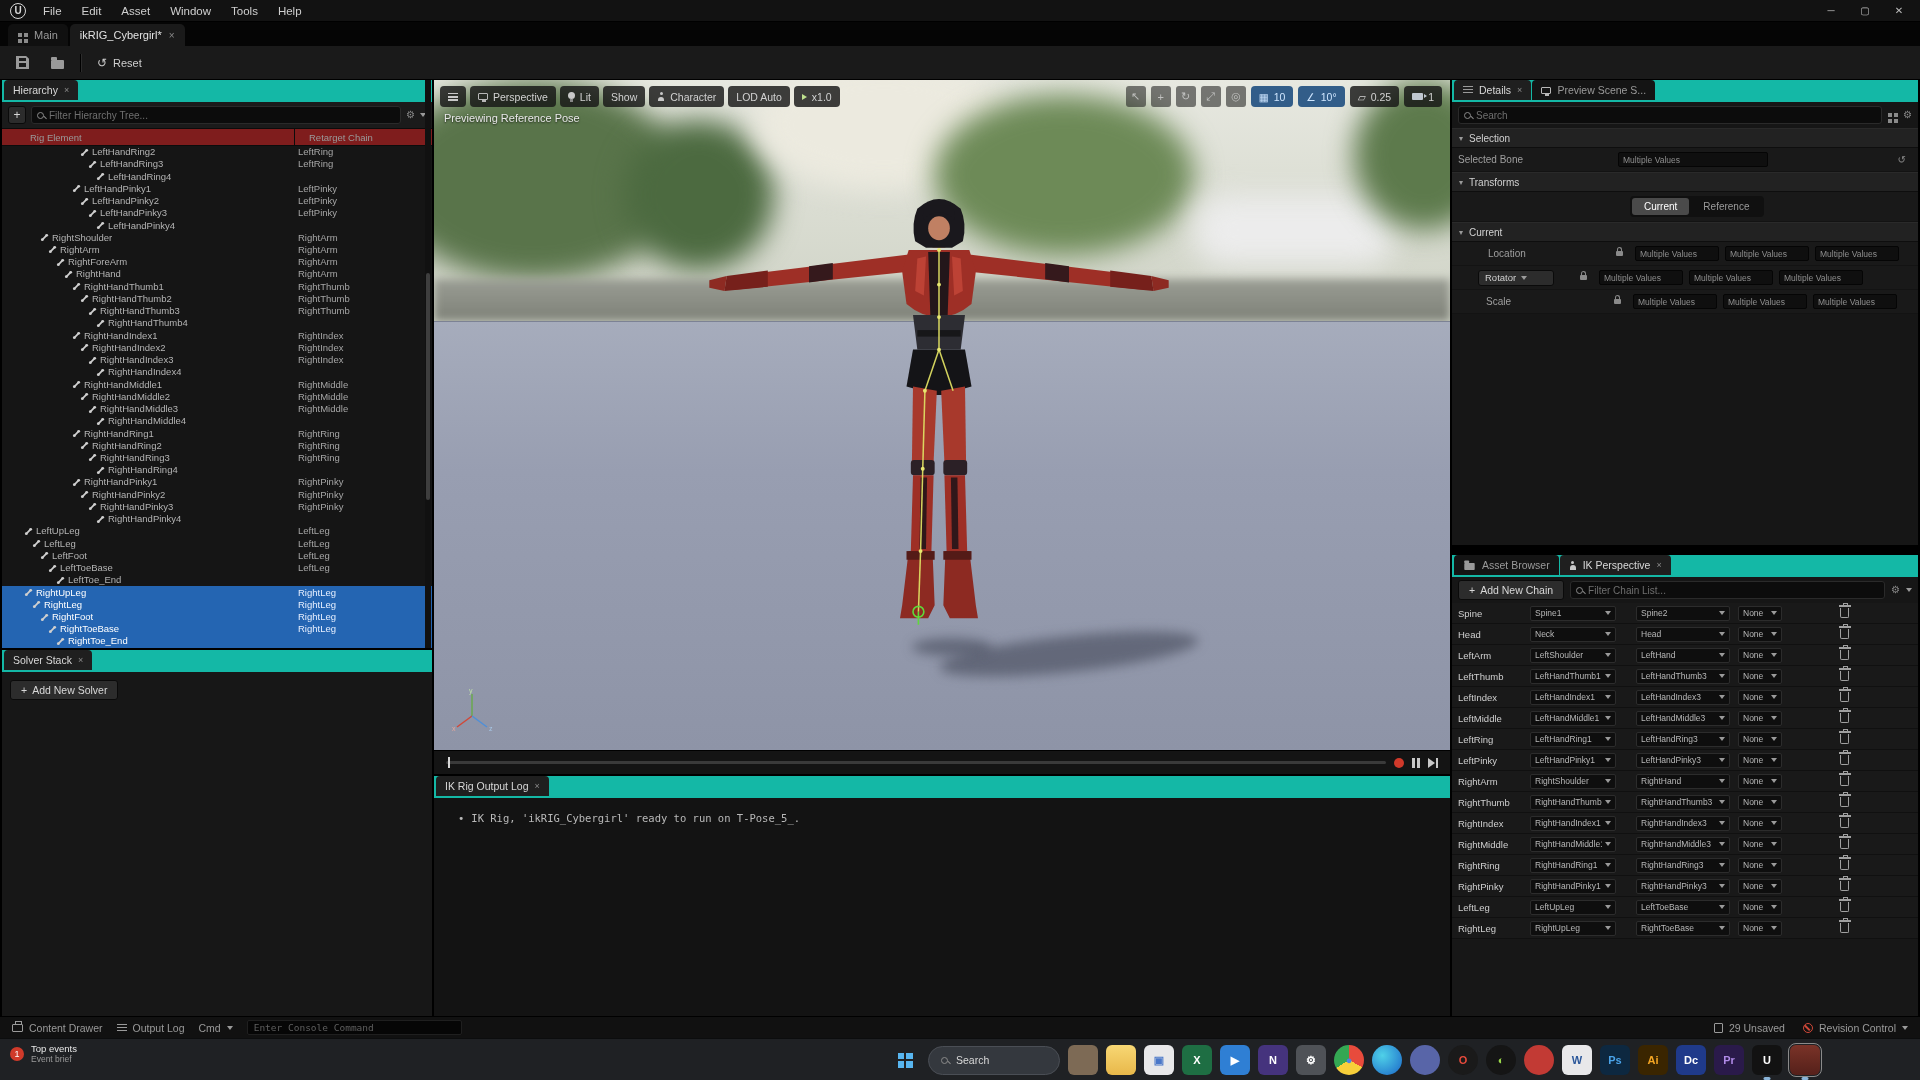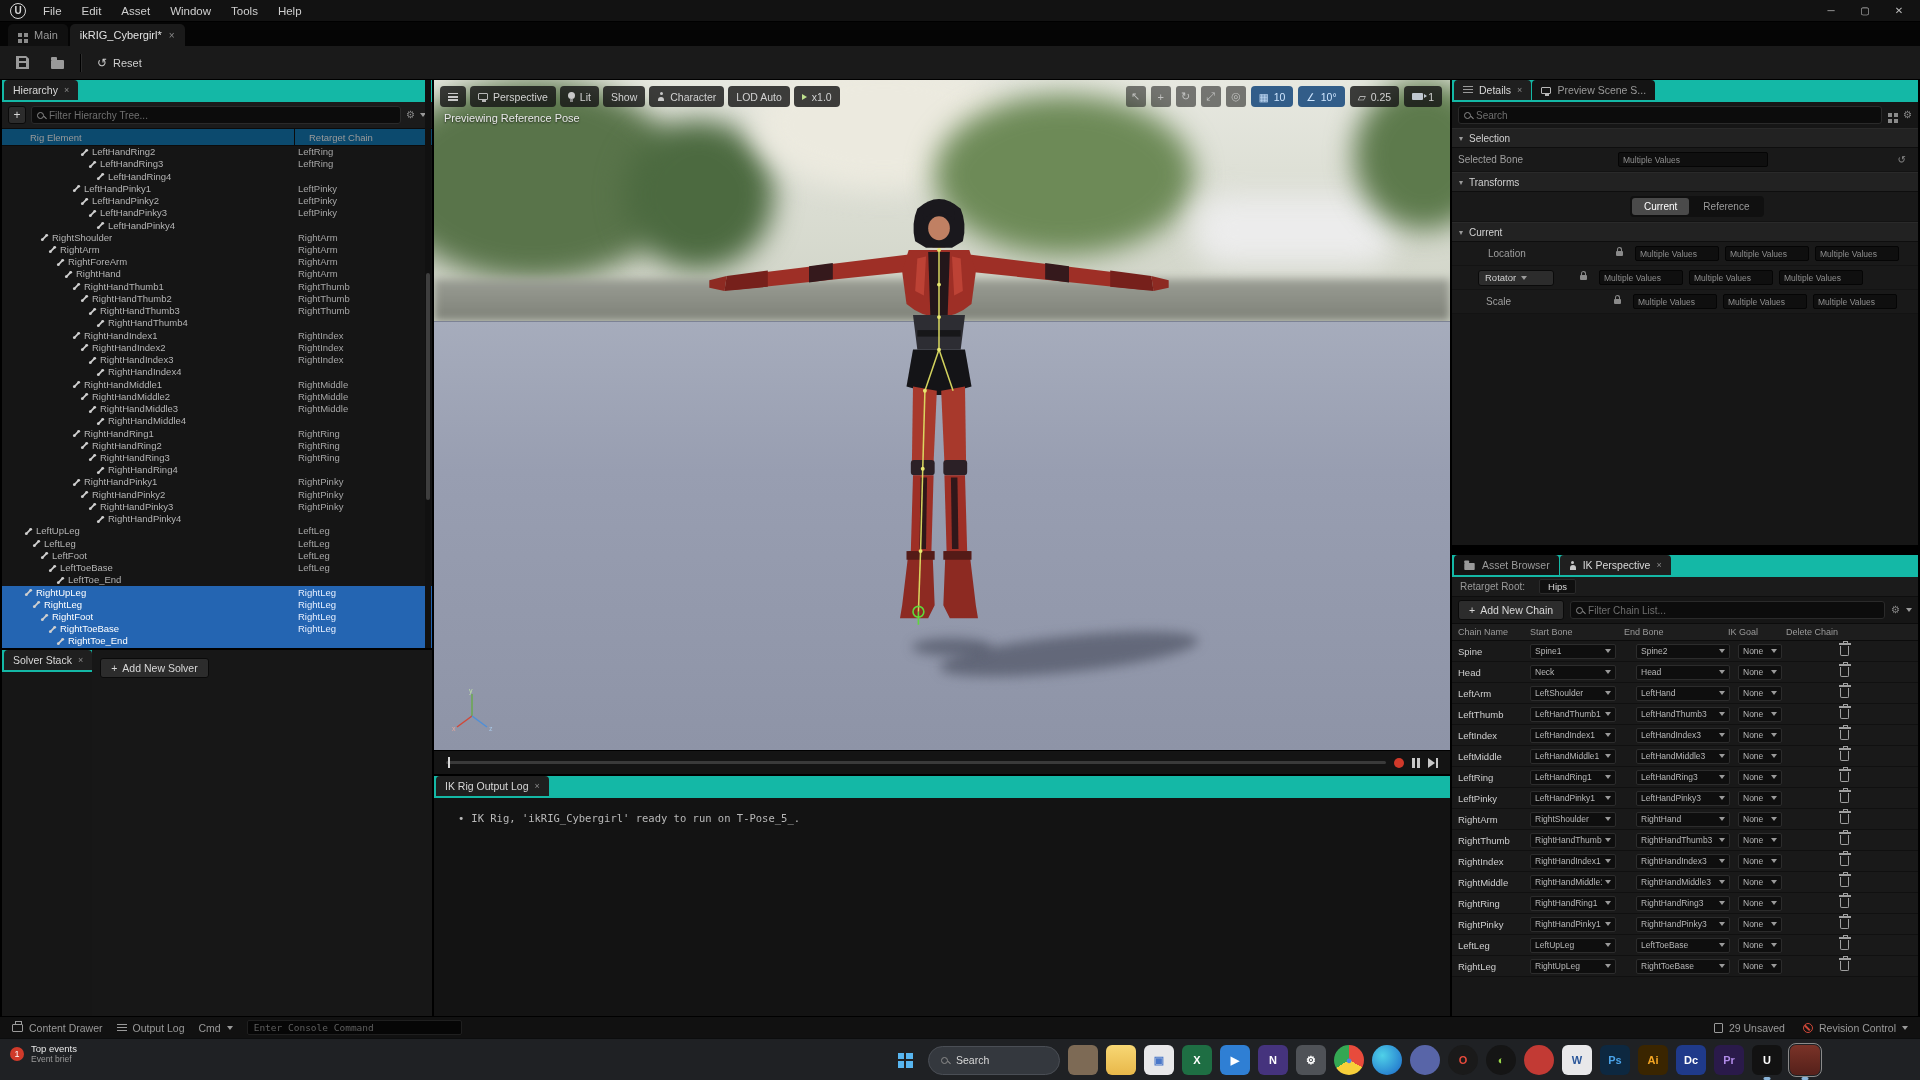--- a/index.html
+++ b/index.html
@@ -45,36 +45,36 @@
   .hier-panel{height:568px;display:flex;flex-direction:column}
   .hier-controls{height:26px;display:flex;align-items:center;gap:5px;padding:0 6px;background:#1b1b1b}
   .chip-btn{height:18px;min-width:18px;background:#2c2c2c;border:1px solid #0a0a0a;border-radius:3px;display:flex;align-items:center;justify-content:center;font-size:12px;color:#d8d8d8;padding:0 4px}
   .search-box{flex:1;height:18px;background:#0c0c0c;border:1px solid #2a2a2a;border-radius:3px;display:flex;align-items:center;padding:0 5px;gap:5px}
   .search-box input{flex:1;background:transparent;border:none;outline:none;color:#c8c8c8;font-size:10px;font-family:"Liberation Sans",sans-serif}
   .search-box input::placeholder{color:#6f6f6f}
   .i-mag{width:7px;height:7px;border:1.4px solid #8a8a8a;border-radius:50%;position:relative;flex:none}
   .i-mag::after{content:'';position:absolute;width:4px;height:1.4px;background:#8a8a8a;transform:rotate(45deg);right:-3.5px;bottom:-1px}
   .mini-ic{font-size:10px;color:#8a8a8a;line-height:1}
   .i-caret{width:0;height:0;border-left:3px solid transparent;border-right:3px solid transparent;border-top:4px solid #9a9a9a;flex:none}
-  .hier-cols{height:18px;background:#0c4a6e;border-top:1px solid #0c0c0c;border-bottom:1px solid #0c0c0c;position:relative;font-size:9.5px;color:#9a9a9a;display:flex;align-items:center}
+  .hier-cols{height:18px;background:#7f1d1d;border-top:1px solid #0c0c0c;border-bottom:1px solid #0c0c0c;position:relative;font-size:9.5px;color:#9a9a9a;display:flex;align-items:center}
   .hier-cols .c1{padding-left:28px}
   .hier-cols .c2{position:absolute;left:292px;border-left:1px solid #0c0c0c;padding-left:14px;height:100%;display:flex;align-items:center}
   .tree{flex:1;background:#151515;overflow:hidden;position:relative}
   .tree-row{position:relative;height:12.24px;display:flex;align-items:center;font-size:9.5px;line-height:12px;color:#b4b4b4;white-space:nowrap}
   .tree-row.sel{background:#2465b2;color:#fff}
   .tree-ind{flex:none;display:inline-block}
   .bone-ic{flex:none;width:9px;height:9px;display:inline-flex;align-items:center;justify-content:center;margin-right:3px}
   .tree-name{overflow:hidden}
   .tree-chain{position:absolute;left:296px;color:#a6a6a6}
   .tree-row.sel .tree-chain{color:#e6efff}
   .tree-scroll{position:absolute;right:1px;top:0;bottom:0;width:6px;background:#111}
   .tree-thumb{position:absolute;left:1px;width:4px;top:34%;height:40%;background:#3e3e3e;border-radius:2px}
 
   
-  .solver-panel{flex:1;display:flex;flex-direction:row}
+  .solver-panel{flex:1;display:flex;flex-direction:column}
   .solver-body{flex:1;background:#171717;padding:8px}
   .add-btn{display:inline-flex;align-items:center;gap:5px;height:20px;background:#2c2c2c;border:1px solid #0a0a0a;border-radius:3px;padding:0 10px;font-size:10.5px;color:#d8d8d8}
 
   
   .center-col{flex:1;display:flex;flex-direction:column;gap:2px}
   .viewport{flex:1;position:relative;background:#444;overflow:hidden}
   .vp-photo{position:absolute;left:0;top:0;right:0;height:241px;background:linear-gradient(180deg,#e7e8e0,#cfd3c6);overflow:hidden}
   .blob{position:absolute;filter:blur(14px);border-radius:50%}
   .vp-road{position:absolute;left:0;bottom:0;width:100%;height:42px;background:linear-gradient(#9a9d94,#7e8178);filter:blur(4px)}
   .vp-floor{position:absolute;left:0;top:241px;right:0;bottom:24px;background:linear-gradient(180deg,#a6acbc 0%,#989eb1 35%,#8e94a7 100%);border-top:1px solid #7c8294}
@@ -1004,42 +1004,31 @@
           <div class="ptab">
             <span class="i-folder" style="transform:scale(.8)"></span>
             <span>Asset Browser</span>
           </div>
           <div class="ptab active">
             <span class="i-person"></span>
             <span>IK Perspective</span>
             <span class="tab-close">×</span>
           </div>
         </div>
-        <div class="rt-root">
-          <span class="lbl">Retarget Root:</span>
-          <span class="hips-chip">Hips</span>
-        </div>
         <div class="rt-controls">
           <span class="add-btn">
             <span>+</span>
             <span>Add New Chain</span>
           </span>
           <span class="search-box">
             <span class="i-mag"></span>
             <input placeholder="Filter Chain List..." style="">
           </span>
           <span class="mini-ic">⚙</span>
           <span class="i-caret"></span>
-        </div>
-        <div class="rt-head">
-          <span class="h-name">Chain Name</span>
-          <span class="h-start">Start Bone</span>
-          <span class="h-end">End Bone</span>
-          <span class="h-goal">IK Goal</span>
-          <span class="h-del">Delete Chain</span>
         </div>
         <div class="rt-body">
             <div class="rt-row">
               <span class="rt-name">Spine</span>
               <span class="rt-chip c-start">
                 <span class="rt-chip-t">Spine1</span>
                 <span class="i-caret"></span>
               </span>
               <span class="rt-chip c-end">
                 <span class="rt-chip-t">Spine2</span>

